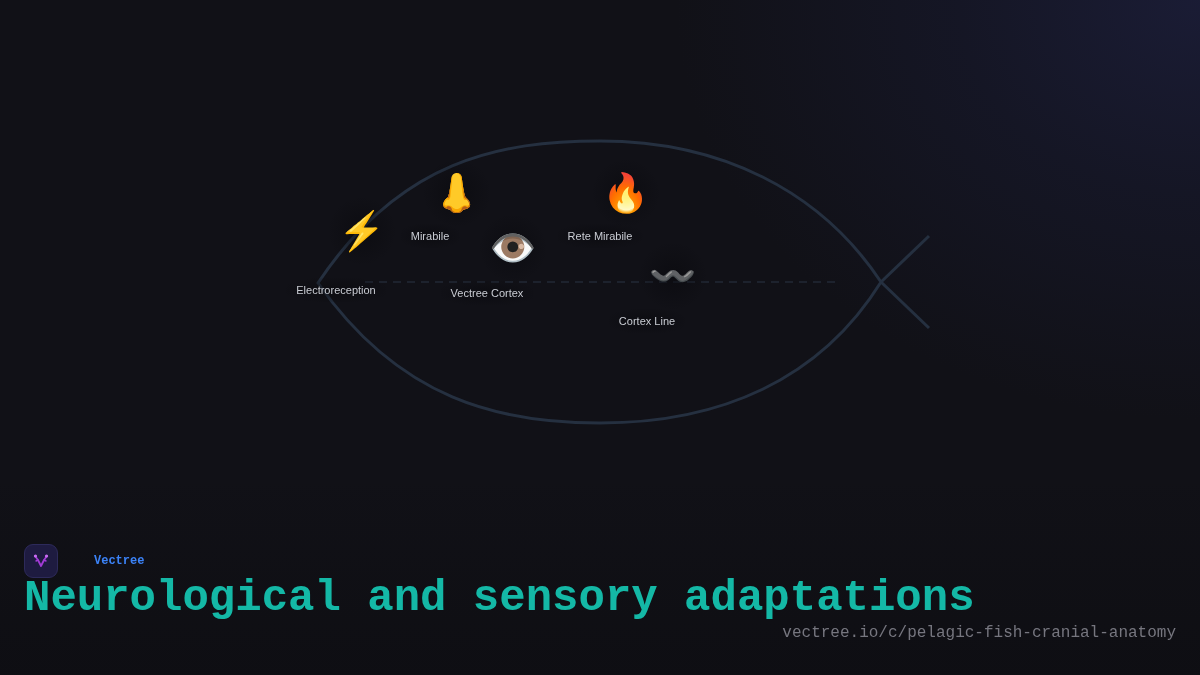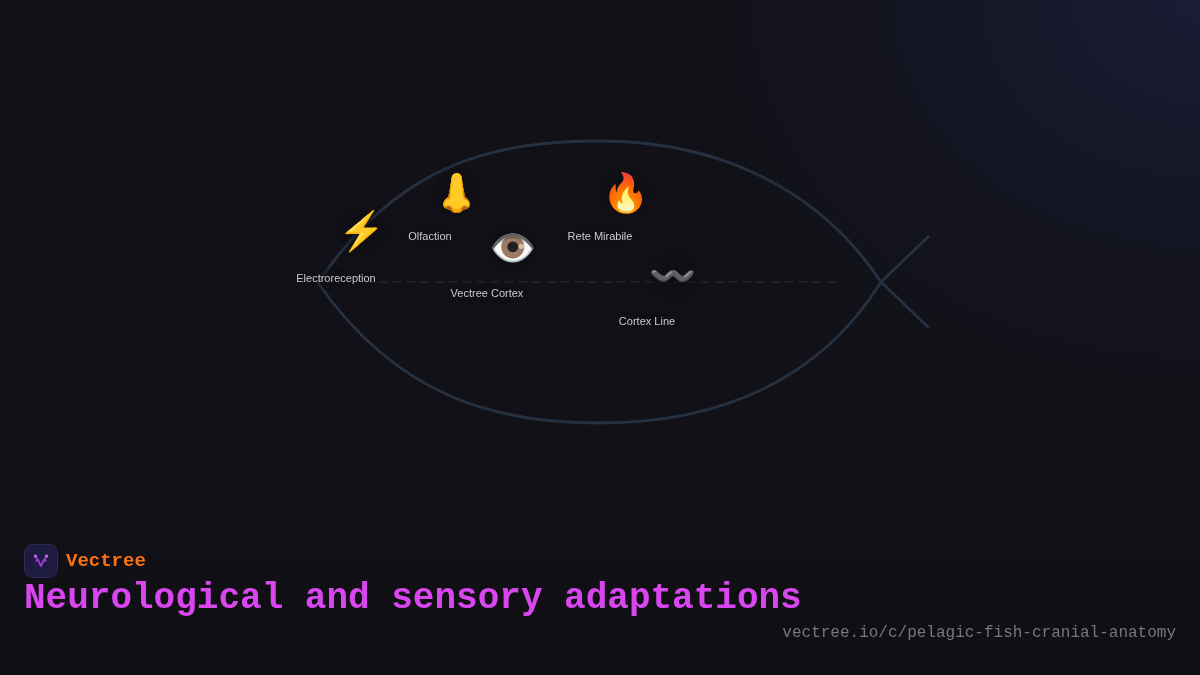--- a/index.html
+++ b/index.html
@@ -47,27 +47,27 @@
     display: flex; align-items: center; gap: 8px;
   }
   .brand-logo {
     width: 34px; height: 34px; border-radius: 9px;
     background: #1e1b40;
     border: 1px solid #2d2a5a;
     display: flex; align-items: center; justify-content: center;
   }
   .brand-name {
     font-family: "Liberation Mono", monospace;
-    font-weight: bold; font-size: 19px; color: #f97316;
+    font-weight: bold; font-size: 12px; color: #3b82f6; margin-left: 28px;
   }
   .title {
     position: absolute; left: 24px; top: 582px;
     font-family: "Liberation Mono", monospace;
-    font-weight: bold; font-size: 36px; line-height: 33px;
-    color: #d946ef; letter-spacing: 0;
+    font-weight: bold; font-size: 44px; line-height: 33px;
+    color: #14b8a6; letter-spacing: 0;
   }
   .title span { display: block; }
   .url {
     position: absolute; right: 24px; top: 624px;
     font-family: "Liberation Mono", monospace;
     font-size: 16px; color: #76767f;
   }
 </style>
 </head>
 <body>
@@ -78,24 +78,24 @@
 <svg class="fish" width="1200" height="675" viewBox="0 0 1200 675">
   <path d="M318,283 C400,160 500,141 600,141 C720,141 820,190 881,282 C820,380 720,423 600,423 C500,423 400,400 318,283 Z" fill="none" stroke="#253040" stroke-width="3"></path>
   <line x1="881" y1="282" x2="929" y2="236" stroke="#253040" stroke-width="3"></line>
   <line x1="881" y1="282" x2="929" y2="328" stroke="#253040" stroke-width="3"></line>
   <line x1="365" y1="282" x2="836" y2="282" stroke="#2a3444" stroke-width="1" stroke-dasharray="8,6"></line>
 </svg>
 
 <div id="nodes">
     <div class="node-halo" style="left: 362px; top: 231px;"></div>
     <div class="node" style="left: 362px; top: 231px;">⚡</div>
-    <div class="label" style="left: 336px; top: 278px;">Electroreception</div>
+    <div class="label" style="left: 336px; top: 290px;">Electroreception</div>
     <div class="node-halo" style="left: 457px; top: 193px;"></div>
     <div class="node" style="left: 457px; top: 193px;">👃</div>
-    <div class="label" style="left: 430px; top: 236px;">Olfaction</div>
+    <div class="label" style="left: 430px; top: 236px;">Mirabile</div>
     <div class="node-halo" style="left: 513px; top: 248px;"></div>
     <div class="node" style="left: 513px; top: 248px;">👁️</div>
     <div class="label" style="left: 487px; top: 293px;">Vectree Cortex</div>
     <div class="node-halo" style="left: 626px; top: 193px;"></div>
     <div class="node" style="left: 626px; top: 193px;">🔥</div>
     <div class="label" style="left: 600px; top: 236px;">Rete Mirabile</div>
     <div class="node-halo" style="left: 673px; top: 276px;"></div>
     <div class="node" style="left: 673px; top: 276px;">〰️</div>
     <div class="label" style="left: 647px; top: 321px;">Cortex Line</div>
   </div>

